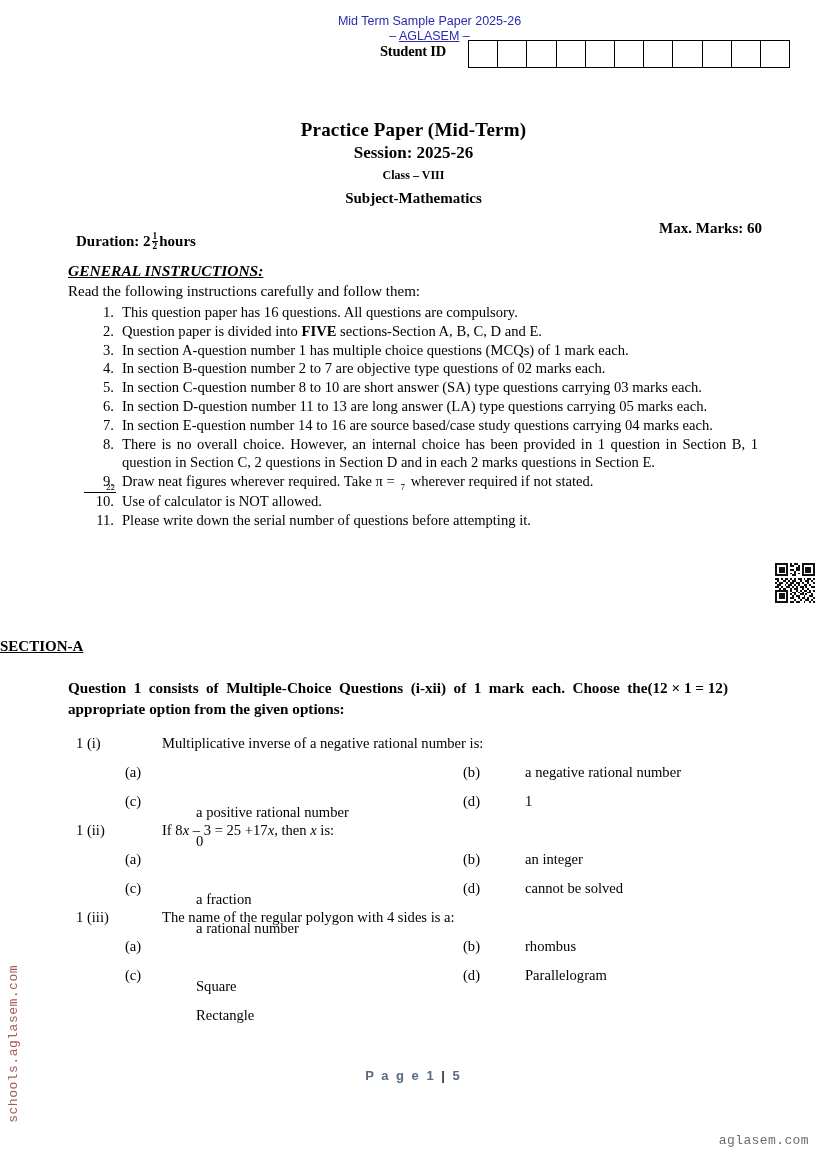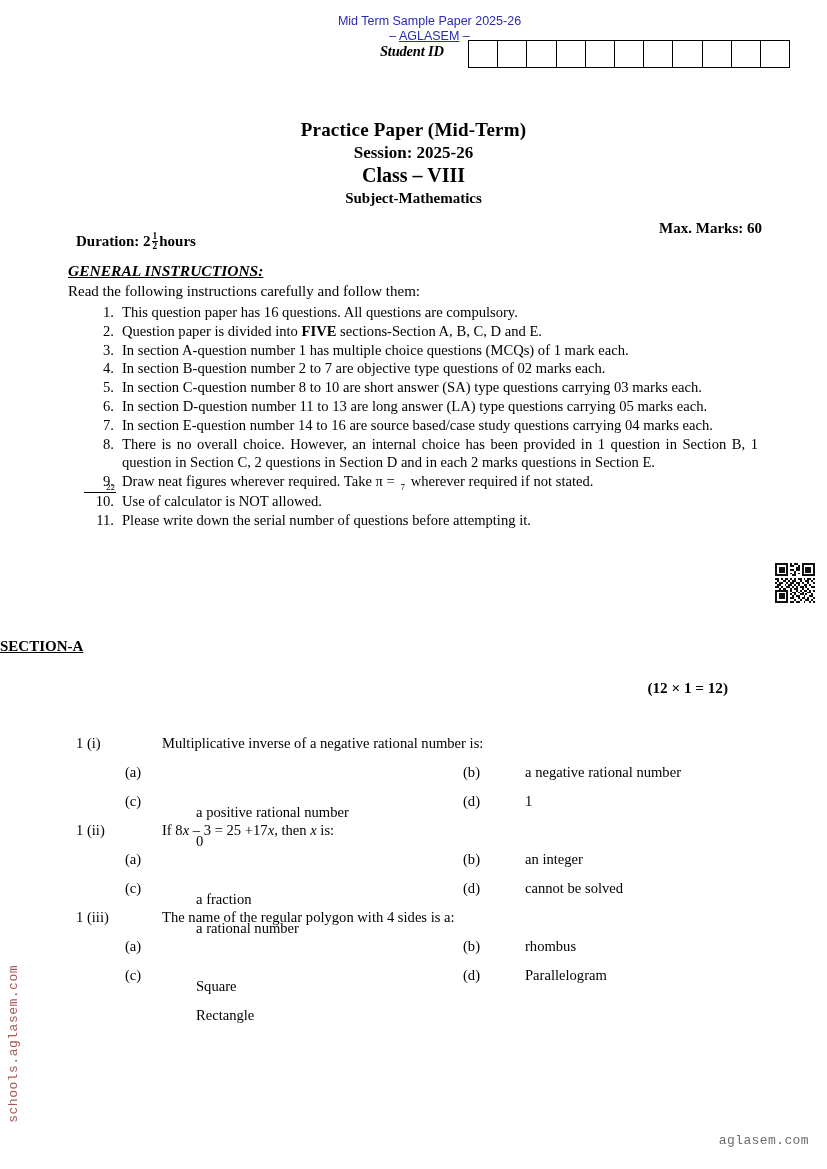--- a/index.html
+++ b/index.html
@@ -39,21 +39,20 @@
   }
   .wm-header .wm-line2 .wm-brand { text-decoration: underline; }
 
   
   .sid-row {
     position: absolute;
     left: 0;
     top: 40px;
     width: 827px;
     height: 30px;
-    font-style: italic;
   }
   .sid-label {
     position: absolute;
     left: 380px;
     top: 3px;
     font-weight: bold;
     font-size: 14.5px;
     letter-spacing: -0.2px;
   }
   .sid-boxes {
@@ -80,21 +79,21 @@
     top: 118px;
     width: 827px;
     text-align: center;
   }
   .title-block div {
     font-weight: bold;
     line-height: 23px;
   }
   .t1 { font-size: 19px; letter-spacing: 0.2px; }
   .t2 { font-size: 17px; }
-  .t3 { font-size: 20px; }
+  .t3 { font-size: 12px; }
   .t4 { font-size: 15px; text-align: center; }
 
   
   .duration {
     position: absolute;
     left: 76px;
     top: 220px;
     font-weight: bold;
     font-size: 15px;
     margin-top: 12px;
@@ -436,20 +435,21 @@
         <rect x="15" y="20" width="1" height="1"></rect>
           <rect x="18" y="20" width="1" height="1"></rect>
         <rect x="20" y="20" width="1" height="1"></rect>
       </g>
     </svg>
   </div>
 
   <div class="section-head">SECTION-A</div>
   <div class="q1-intro">
     <span class="marks">(12 × 1 = 12)</span>
+    <span>Question 1 consists of Multiple-Choice Questions (i-xii) of 1 mark each. Choose the appropriate option from the given options:</span>
   </div>
 
   <div class="mcq" id="mcq-root">
       <div class="q-stem">
         <span class="q-label">1 (i)</span>
         <span class="q-text">Multiplicative inverse of a negative rational number is:</span>
       </div>
       <div class="opt-row">
         <span class="ol">(a)</span>
         <span class="ot">a positive rational number</span>
@@ -489,17 +489,18 @@
         <span class="or-t">rhombus</span>
       </div>
       <div class="opt-row">
         <span class="ol">(c)</span>
         <span class="ot">Rectangle</span>
         <span class="or-l">(d)</span>
         <span class="or-t">Parallelogram</span>
       </div>
     </div>
 
+  <div class="pagenum"><span>P a g e</span>&nbsp;<span>1</span>&nbsp;<span class="bar">|</span>&nbsp;<span>5</span></div>
 
   <div class="side-wm">schools.aglasem.com</div>
   <div class="corner-wm">aglasem.com</div>
 
 </div>
 
 </body></html>

